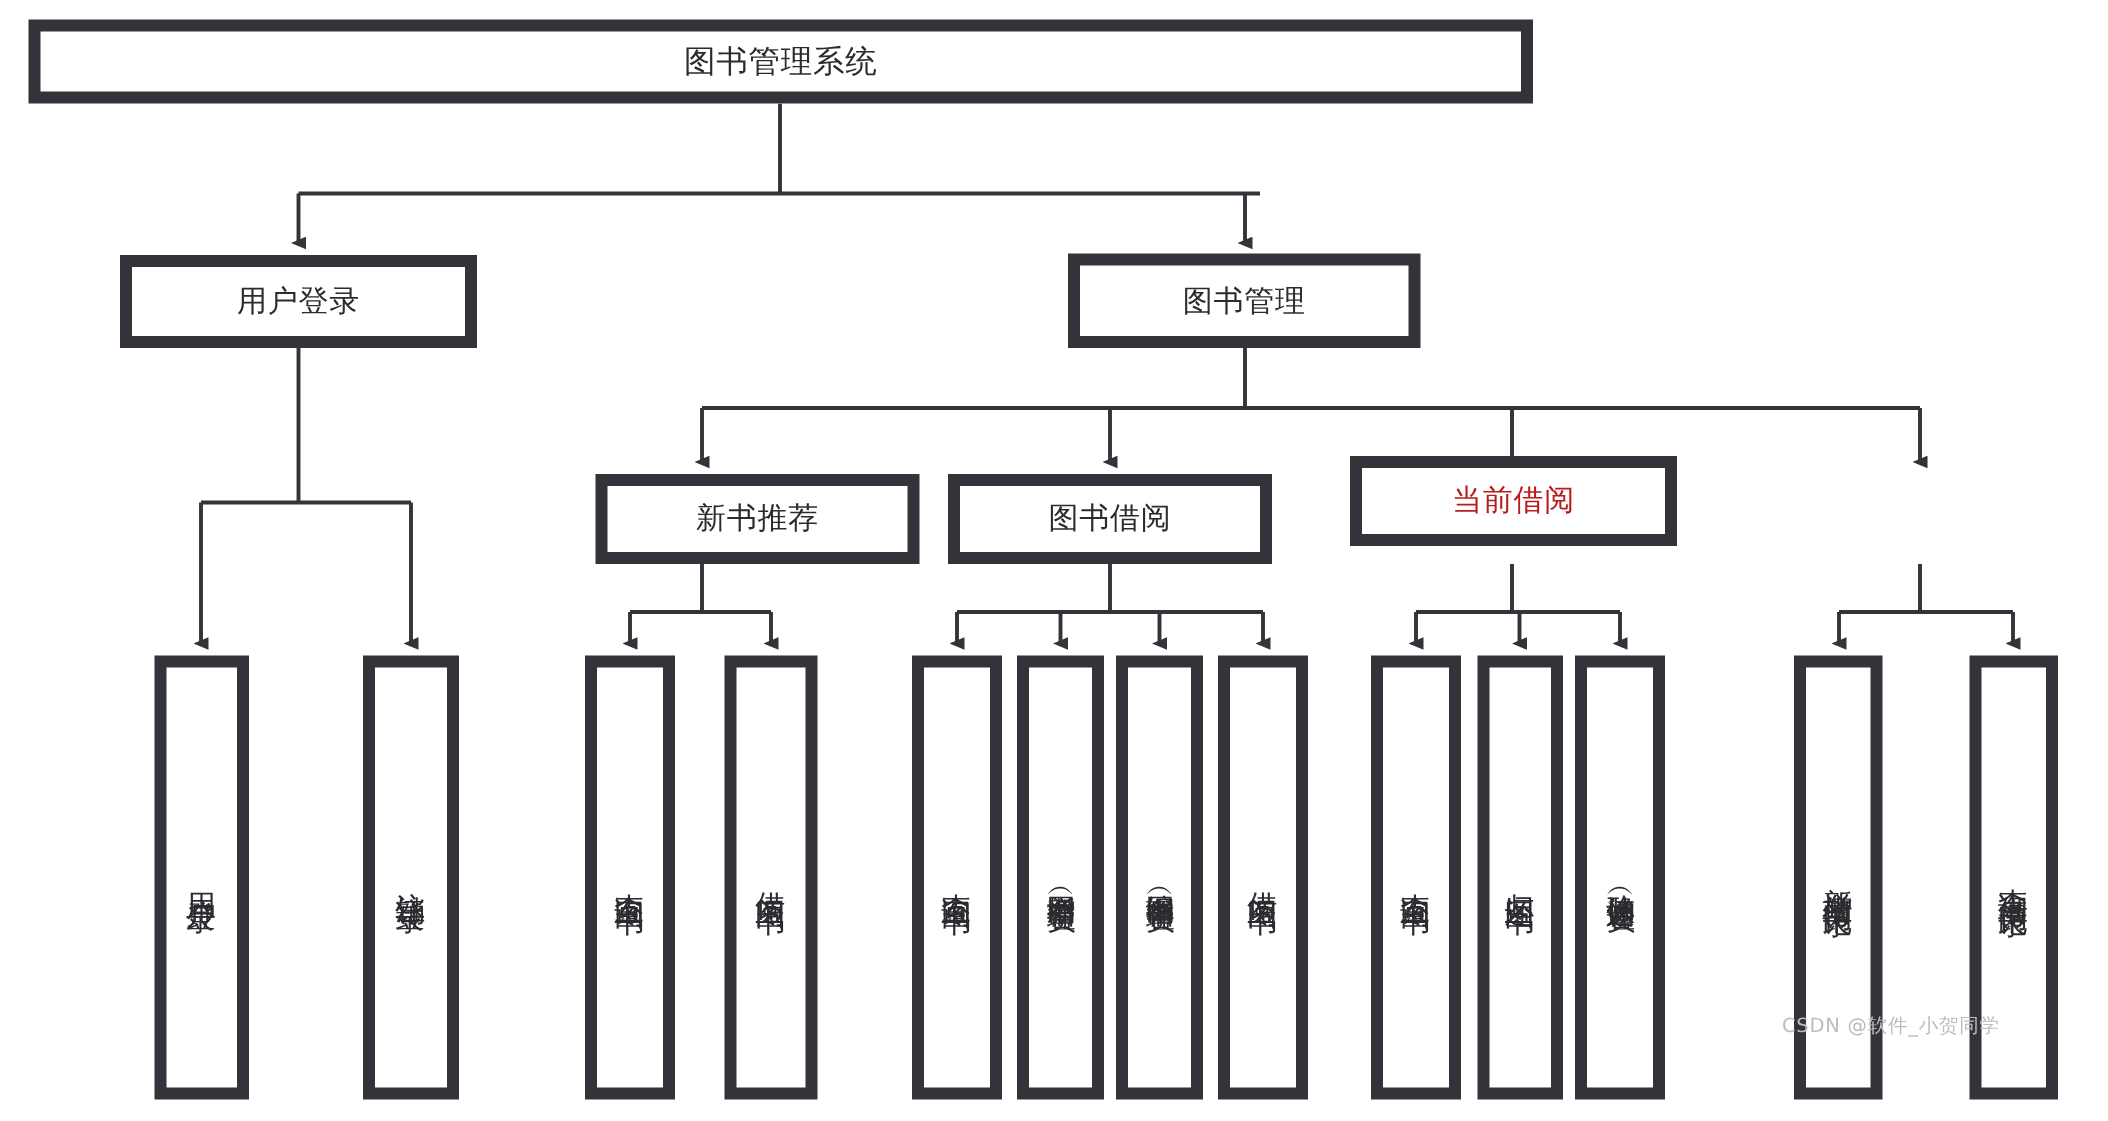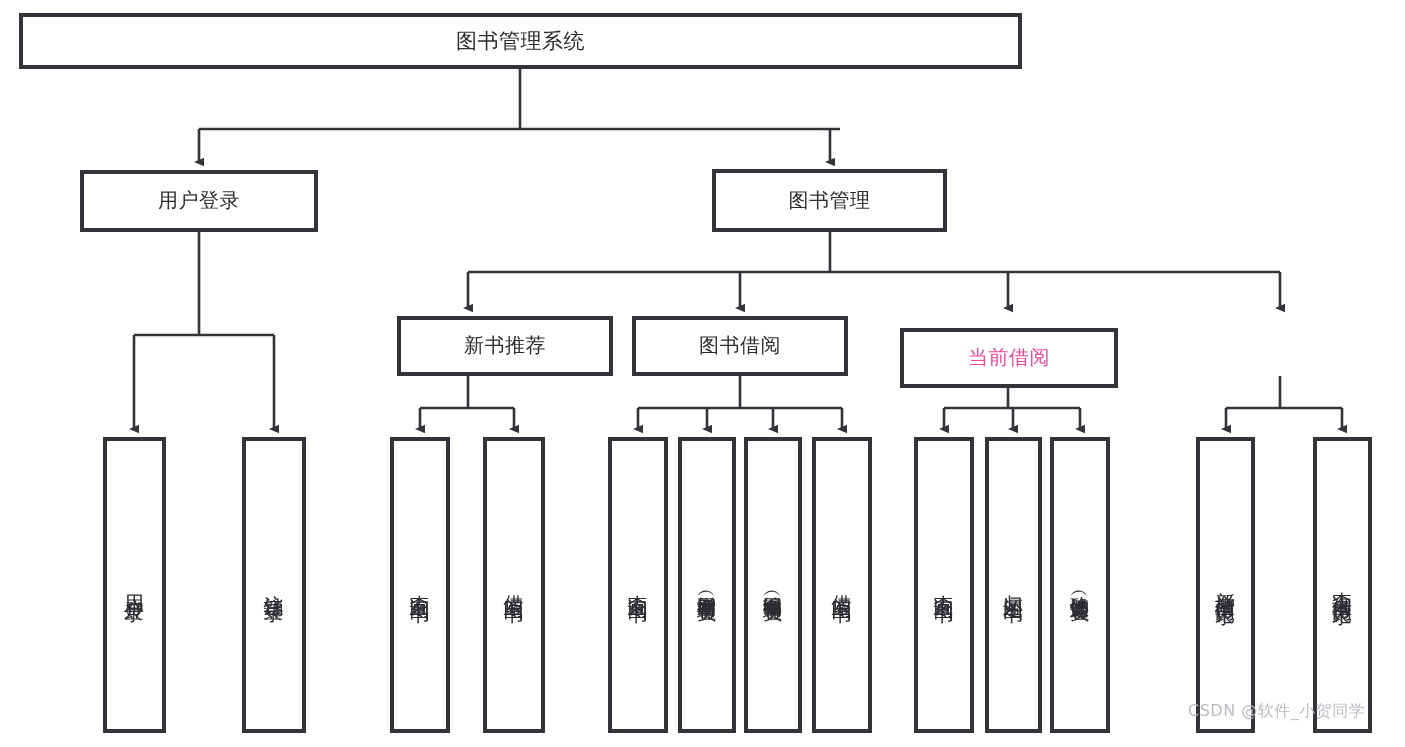--- a/index.html
+++ b/index.html
@@ -21,21 +21,21 @@
   #diagram-svg {
     position: absolute;
     left: 0;
     top: 0;
     width: 1405px;
     height: 747px;
   }
   .node {
     position: absolute;
     box-sizing: border-box;
-    border: 4px solid #7f1d1d;
+    border: 8px solid #7f1d1d;
     background: #ffffff;
     display: flex;
     align-items: center;
     justify-content: center;
     color: #2b2b30;
     letter-spacing: 0.5px;
   }
   .node-label {
     display: block;
     text-align: center;
@@ -59,22 +59,22 @@
     white-space: nowrap;
     max-height: 100%;
   }
   .node.leaf.tall-text .node-label {
     font-size: 19px;
     letter-spacing: 1px;
   }
   #watermark {
     position: absolute;
     left: 1188px;
-    top: 701px;
-    font-size: 16px;
+    top: 675px;
+    font-size: 13px;
     color: #b9bcc2;
     white-space: nowrap;
     letter-spacing: 0.5px;
     pointer-events: none;
   }
 </style>
 </head>
 <body>
 
 <div id="diagram-root" style="background: rgb(255, 255, 255);">
@@ -146,21 +146,21 @@
   <div class="node leaf" style="left: 242px; top: 437px; width: 64px; height: 296px; border-color: rgb(51, 51, 58); background: rgb(255, 255, 255); color: rgb(43, 43, 48);">
     <span class="node-label">注销登录</span>
   </div>
 
   <div class="node level-3" style="left: 362px; top: 316px; width: 216px; height: 60px; border-color: rgb(51, 51, 58); background: rgb(255, 255, 255); color: rgb(43, 43, 48); margin-left: 35px;">
     <span class="node-label">新书推荐</span>
   </div>
   <div class="node level-3" style="left: 632px; top: 316px; width: 216px; height: 60px; border-color: rgb(51, 51, 58); background: rgb(255, 255, 255); color: rgb(43, 43, 48);">
     <span class="node-label">图书借阅</span>
   </div>
-  <div class="node level-3" style="left: 900px; top: 328px; width: 218px; height: 60px; border-color: rgb(51, 51, 58); background: rgb(255, 255, 255); color: #ec4899;">
+  <div class="node level-3" style="left: 900px; top: 304px; width: 218px; height: 60px; border-color: rgb(51, 51, 58); background: rgb(255, 255, 255); color: #b91c1c;">
     <span class="node-label">当前借阅</span>
   </div>
 
   <div class="node leaf" style="left: 390px; top: 437px; width: 60px; height: 296px; border-color: rgb(51, 51, 58); background: rgb(255, 255, 255); color: rgb(43, 43, 48);">
     <span class="node-label">查询图书</span>
   </div>
   <div class="node leaf" style="left: 483px; top: 437px; width: 62px; height: 296px; border-color: rgb(51, 51, 58); background: rgb(255, 255, 255); color: rgb(43, 43, 48);">
     <span class="node-label">借阅图书</span>
   </div>
 

